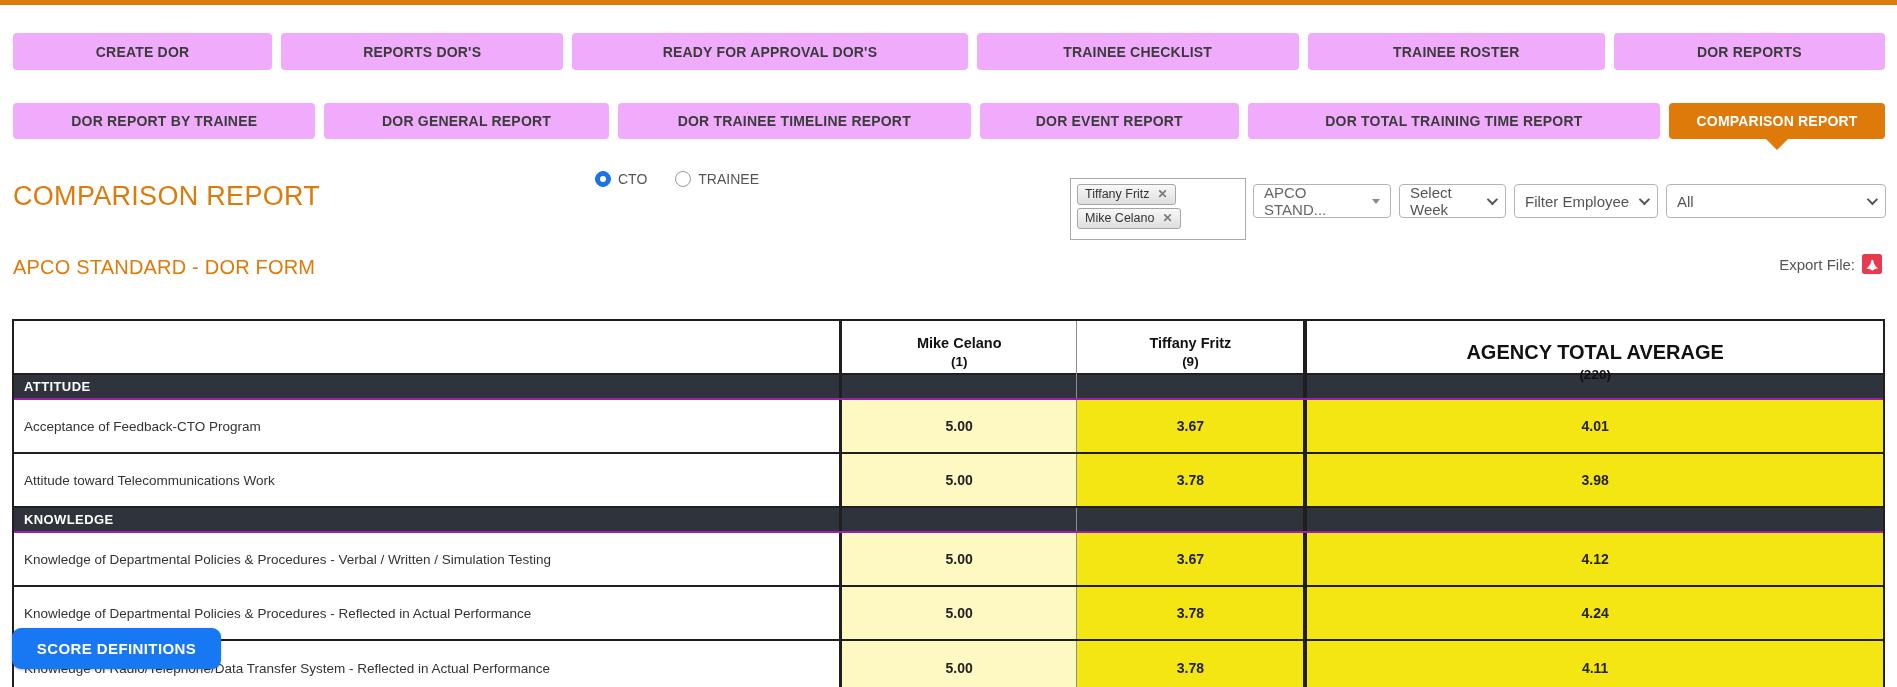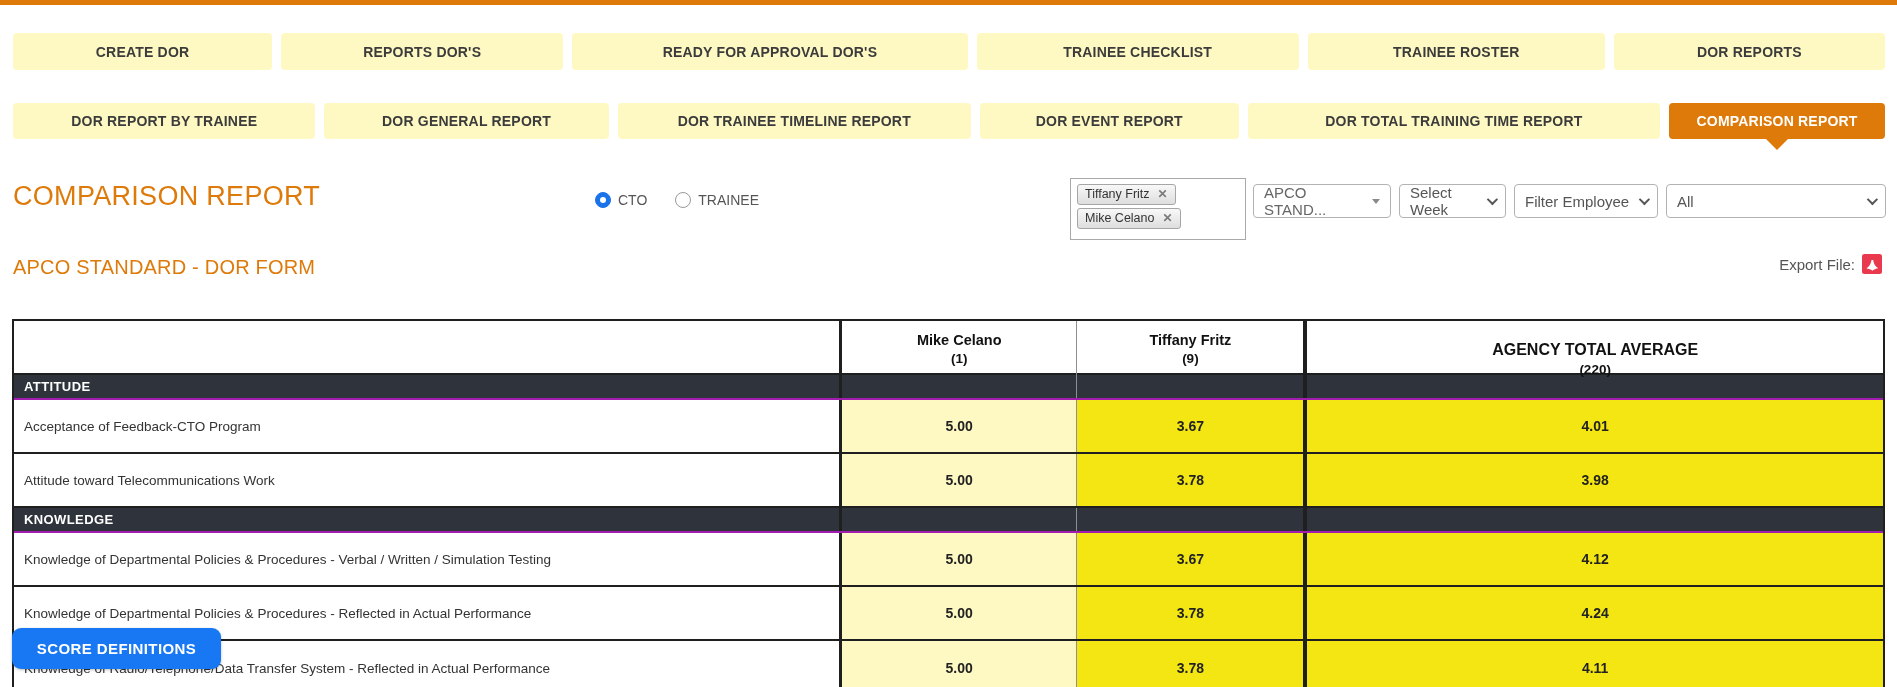--- a/index.html
+++ b/index.html
@@ -4,33 +4,33 @@
 <style>
   * { box-sizing: border-box; margin: 0; padding: 0; }
   html,body { width:1897px; height:687px; overflow:hidden; background:#fff;
     font-family:"Liberation Sans", sans-serif; position:relative; }
 
   .topbar { position:absolute; left:0; top:0; width:1897px; height:5px; background:#de7a09; }
 
   .nav-row { position:absolute; left:13px; right:12px; display:flex; gap:9px; }
   #nav-row-1 { top:33px; height:37px; }
   #nav-row-2 { top:103px; height:36px; }
-  .nav-btn { background:#fef9c3; border:none; border-radius:4px; color:#3b3b3b;
+  .nav-btn { background:#f0abfc; border:none; border-radius:4px; color:#3b3b3b;
     font-weight:bold; font-size:14px; letter-spacing:.2px; display:flex;
     align-items:center; justify-content:center; cursor:pointer; position:relative;
     font-family:"Liberation Sans", sans-serif; white-space:nowrap; }
   .nav-btn.active { background:#de7a09; color:#fff; }
   .nav-btn .pointer { position:absolute; left:50%; bottom:-11px; transform:translateX(-50%);
     width:0; height:0; border-left:12px solid transparent; border-right:12px solid transparent;
     border-top:12px solid #de7a09; }
 
   .page-title { position:absolute; left:13px; top:181px; color:#de7a09; font-size:27px;
     font-weight:400; letter-spacing:.3px; }
 
-  .radio-group { position:absolute; left:595px; top:192px; display:flex; gap:28px; align-items:center; }
+  .radio-group { position:absolute; left:595px; top:171px; display:flex; gap:28px; align-items:center; }
   .radio-opt { display:flex; align-items:center; gap:7px; cursor:pointer; }
   .radio-circle { width:16px; height:16px; border-radius:50%; border:1px solid #9a9a9a;
     background:#fff; display:flex; align-items:center; justify-content:center; }
   .radio-circle.checked { background:#1a73e8; border-color:#1a73e8; }
   .radio-circle.checked::after { content:""; width:6px; height:6px; border-radius:50%; background:#fff; }
   .radio-label { font-size:14px; color:#555; }
 
   .tagbox { position:absolute; left:1070px; top:178px; width:176px; height:62px;
     border:1px solid #a9a9a9; background:#fff; padding:3px 4px; overflow:hidden; }
   .tag { display:flex; width:fit-content; align-items:center; gap:8px; margin:2px 0 3px 2px;
@@ -63,21 +63,21 @@
     border:2px solid #1f1f1f; background:#fff; }
   .trow { display:grid; grid-template-columns:44.3% 12.6% 12.3% 30.8%; width:100%; }
   .cell { display:flex; align-items:center; }
   .c0 { border-right:3px solid #1f1f1f; }
   .c1 { border-right:1px solid #8f8f8f; }
   .c2 { border-right:4px solid #1f1f1f; }
   .head-row { height:54px; border-bottom:2px solid #1f1f1f; }
   .head-cell { flex-direction:column; justify-content:center; text-align:center; gap:3px; }
   .head-name { font-weight:bold; font-size:14.5px; color:#111; }
   .head-count { font-weight:bold; font-size:13.5px; color:#111; }
-  .head-name.big { font-size:16px;margin-top:20px; }
+  .head-name.big { font-size:20px;margin-top:20px; }
   .section-row { height:25px; background:#2e333c; border-bottom:2px solid #a21caf; }
   .section-row .cell { height:100%; }
   .section-title { color:#fff; font-weight:bold; font-size:13px; letter-spacing:.4px;
     padding-left:10px; }
   .data-row { height:54px; border-bottom:2px solid #1f1f1f; }
   .data-row:last-child { border-bottom:none; }
   .desc-cell { background:#fff; font-size:13.5px; color:#333; padding-left:10px; }
   .val-cell { justify-content:center; font-weight:bold; font-size:14px; color:#222; }
   .val-green { background:#fef9c3; }
   .val-yellow { background:#f4e613; }

